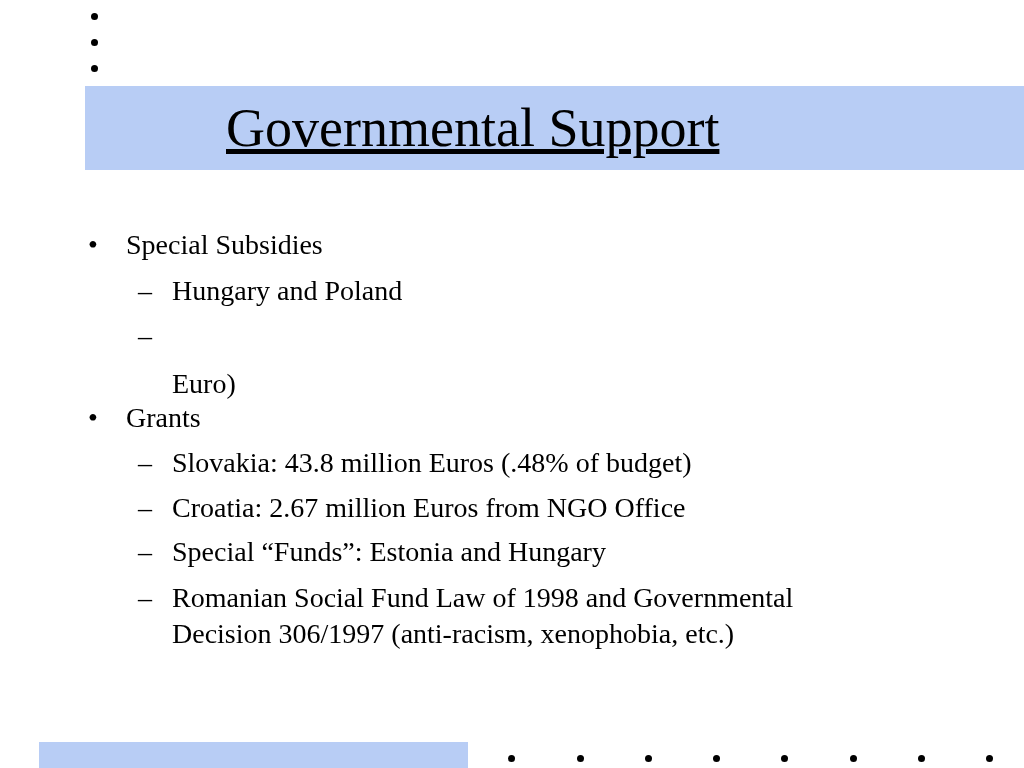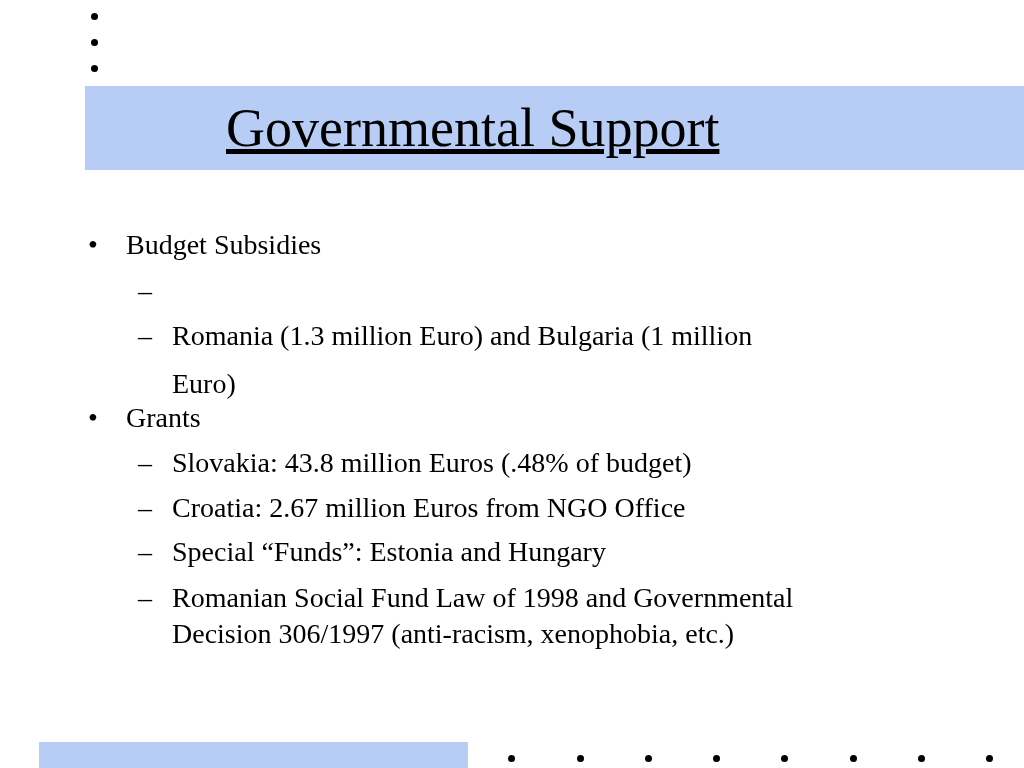--- a/index.html
+++ b/index.html
@@ -41,28 +41,28 @@
 <div class="dot" style="left:91px; top:39px;"></div>
 <div class="dot" style="left:91px; top:65px;"></div>
 
 <div class="title-band"></div>
 <div class="title">Governmental Support</div>
 
 <div class="content">
 
   <div class="l1" style="left:126px; top:227px;">
     <span class="marker">•</span>
-    <span>Budget Subsidies</span>
+    <span>Special Subsidies</span>
   </div>
   <div class="l2" style="left:172px; top:273px;">
     <span class="marker">–</span>
+    <span>Hungary and Poland</span>
   </div>
   <div class="l2" style="left:172px; top:318px;">
     <span class="marker">–</span>
-    <span>Romania (1.3 million Euro) and Bulgaria (1 million</span>
   </div>
   <div class="l2" style="left:172px; top:366px;">
     <span>Euro)</span>
   </div>
 
   <div class="l1" style="left:126px; top:400px;">
     <span class="marker">•</span>
     <span>Grants</span>
   </div>
   <div class="l2" style="left:172px; top:445px;">

